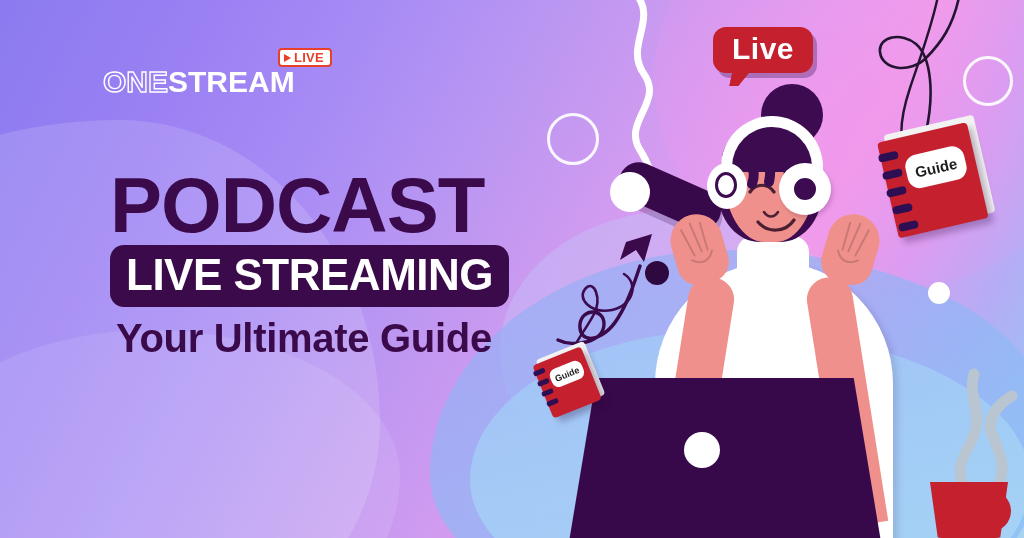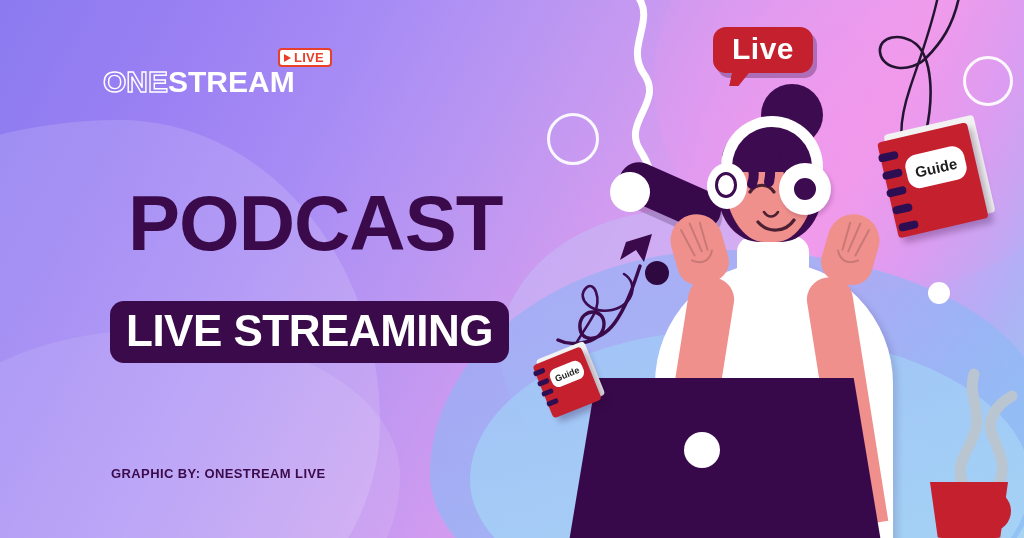--- a/index.html
+++ b/index.html
@@ -154,25 +154,25 @@
   .logo-stream { color: #ffffff; text-align: center; }
 
   
   .headline { position: absolute; left: 110px; top: 168px; }
   .h-podcast {
     font-size: 78px;
     font-weight: 800;
     color: #3a0a4a;
     letter-spacing: -1px;
     line-height: 0.95;
-    margin: 18px;
+    margin: 0;
   }
   .h-pill {
     display: inline-block;
-    margin-top: 23px;
+    margin-top: 3px;
     background: #3a0a4a;
     color: #ffffff;
     border-radius: 14px;
     padding: 8px 16px 10px 16px;
     font-size: 44px;
     font-weight: 800;
     letter-spacing: -0.5px;
     line-height: 1;
   }
   .h-sub {
@@ -581,17 +581,17 @@
       <span class="logo-live-text">LIVE</span>
     </div>
     <div class="logo-word">
       <span class="logo-one">ONE</span><span class="logo-stream">STREAM</span>
     </div>
   </div>
 
   <div class="headline">
     <div class="h-podcast">PODCAST</div>
     <div class="h-pill">LIVE STREAMING</div>
-  </div>
-
-  <div class="credit">GRAPHIC BY: ONESTREAM LIVE</div>
+    <div class="h-sub">Your Ultimate Guide</div>
+  </div>
+
 
 </div>
 
 </body></html>

